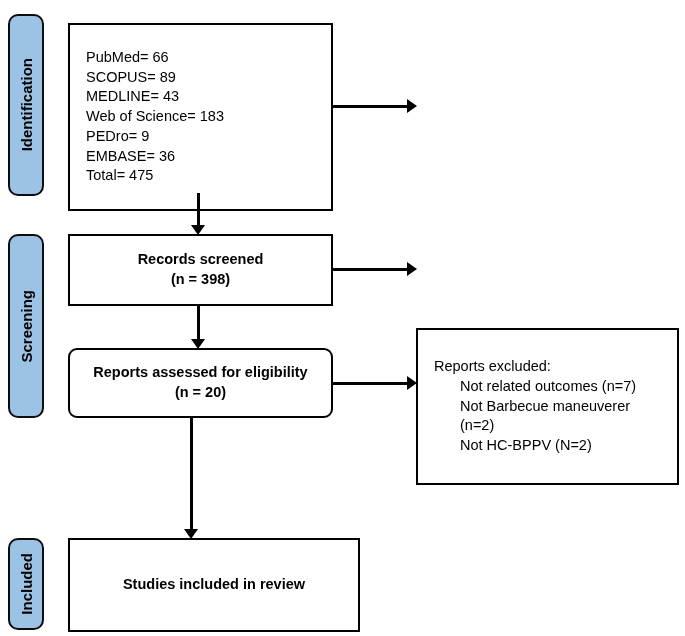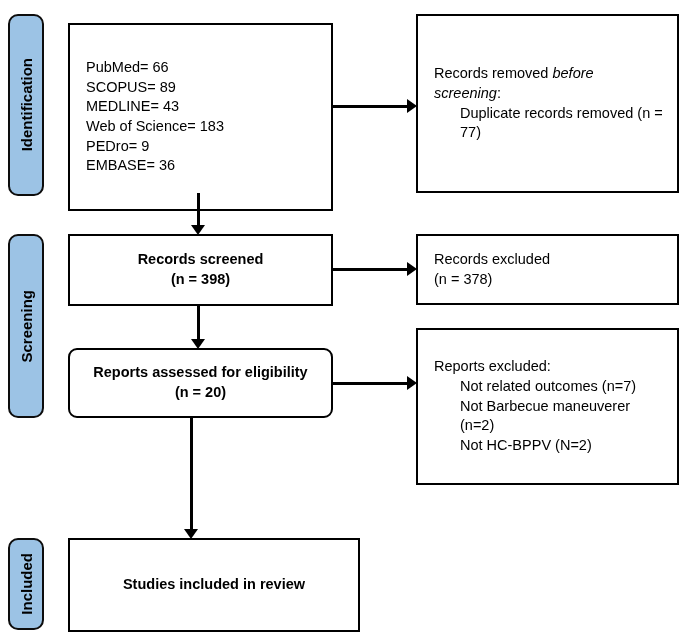--- a/index.html
+++ b/index.html
@@ -145,43 +145,32 @@
   </div>
 
   <div class="flow-box align-left" id="box-sources">
     <div class="box-inner pad-left">
       <div class="src-line">PubMed= 66</div>
       <div class="src-line">SCOPUS= 89</div>
       <div class="src-line">MEDLINE= 43</div>
       <div class="src-line">Web of Science= 183</div>
       <div class="src-line">PEDro= 9</div>
       <div class="src-line">EMBASE= 36</div>
-    </div>
-  </div>
-
-  <div class="flow-box align-left" id="box-removed">
-    <div class="box-inner pad-left">
-      <div><span>Records removed </span><span class="ital">before screening</span><span>:</span></div>
-      <div class="indent">Duplicate records removed (n = 77)</div>
-    </div>
-  </div>
+      <div class="src-line">Total= 475</div>
+    </div>
+  </div>
+
 
   <div class="flow-box align-center" id="box-screened">
     <div class="box-inner pad-center">
       <div>Records screened</div>
       <div>(n = 398)</div>
     </div>
   </div>
 
-  <div class="flow-box align-left" id="box-records-excluded">
-    <div class="box-inner pad-left">
-      <div>Records excluded</div>
-      <div>(n = 378)</div>
-    </div>
-  </div>
 
   <div class="flow-box align-center" id="box-eligibility">
     <div class="box-inner pad-center">
       <div>Reports assessed for eligibility</div>
       <div>(n = 20)</div>
     </div>
   </div>
 
   <div class="flow-box align-left" id="box-reports-excluded">
     <div class="box-inner pad-left">

